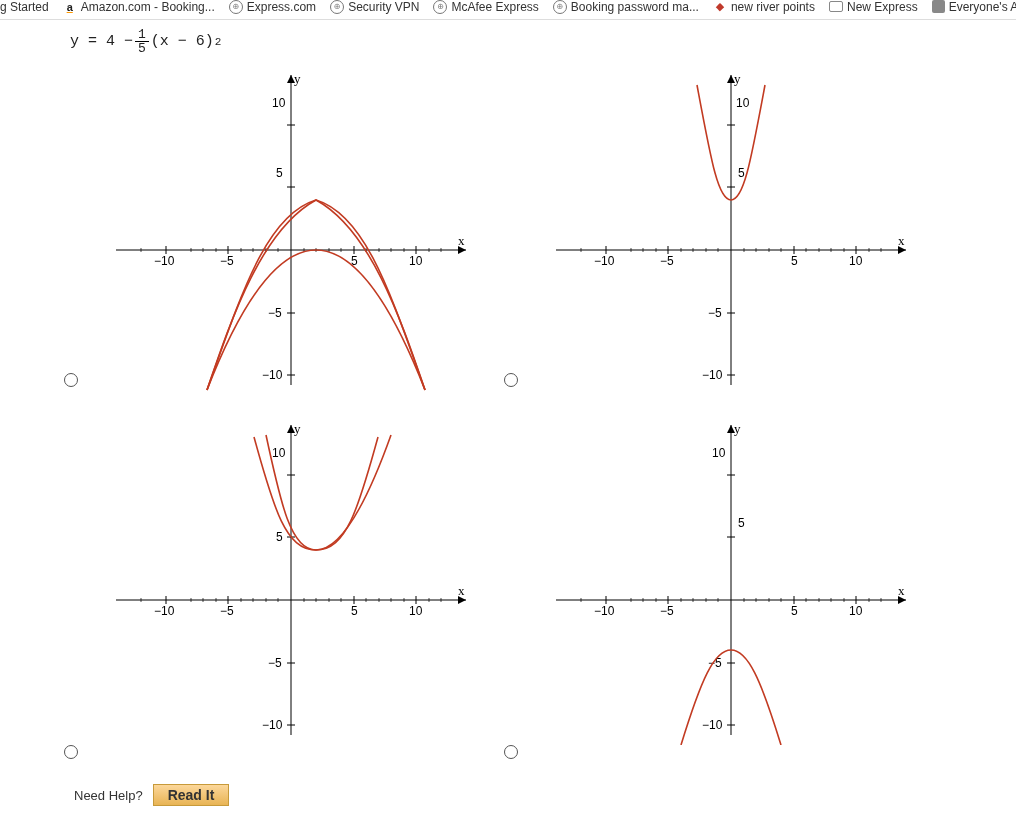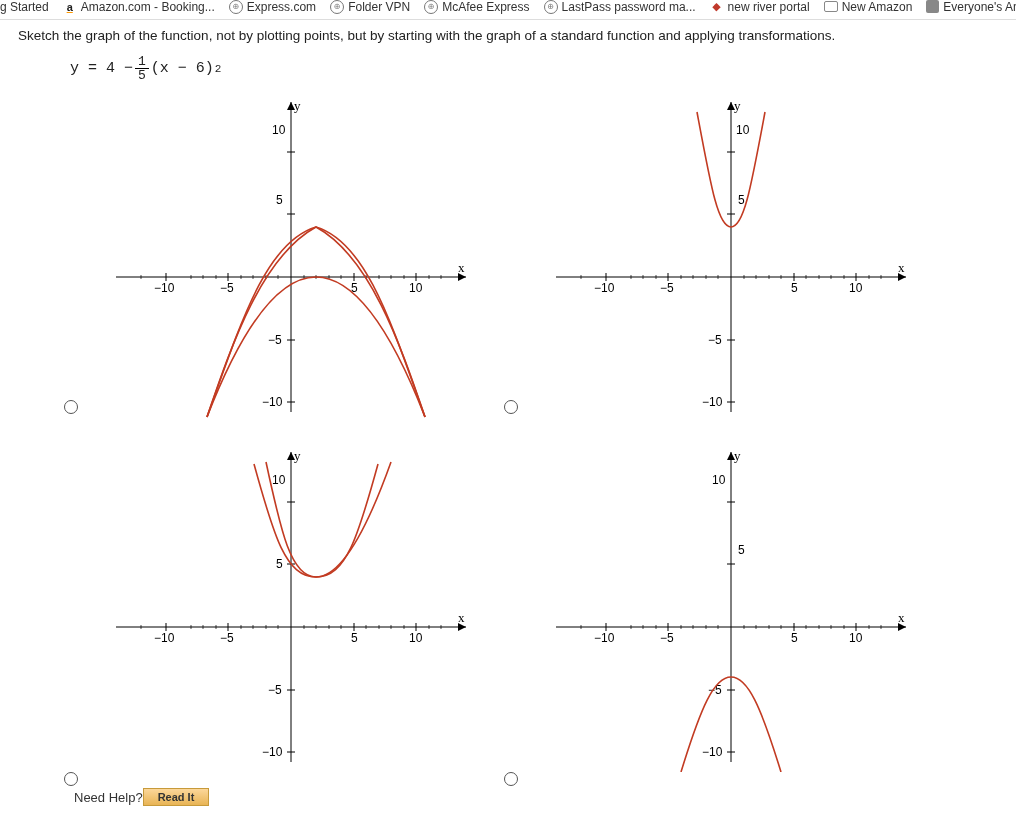--- a/index.html
+++ b/index.html
@@ -119,29 +119,29 @@
     .tick { stroke: #000; stroke-width: 1; }
     .curve { stroke: #c23b22; stroke-width: 1.6; fill: none; }
     .axis-label { font: 13px 'Times New Roman', serif; fill: #000; }
     .tick-label { font: 12px Arial, sans-serif; fill: #000; }
     .need-help {
       position: absolute;
       bottom: 8px;
       left: 74px;
       display: flex;
       align-items: center;
-      gap: 0;
+      gap: 10px;
       font-size: 13px;
     }
     .need-help-label { color: #333; font-weight: 500; }
     .read-it {
       border: 1px solid #c79a3a;
       background: linear-gradient(#fcd79a, #e8b455);
       padding: 2px 14px;
-      font-size: 11px;
+      font-size: 14px;
       font-weight: bold;
       color: #333;
       cursor: pointer;
     }
   </style>
 </head>
 <body>
 
 <div class="bookmarks">
   <div class="bm">
@@ -150,46 +150,45 @@
   <div class="bm">
     <span class="bm-icon amazon-icon">a</span>
     <span>Amazon.com - Booking...</span>
   </div>
   <div class="bm">
     <span class="bm-icon globe-icon">⊕</span>
     <span>Express.com</span>
   </div>
   <div class="bm">
     <span class="bm-icon globe-icon">⊕</span>
-    <span>Folder VPN</span>
+    <span>Security VPN</span>
   </div>
   <div class="bm">
     <span class="bm-icon globe-icon">⊕</span>
     <span>McAfee Express</span>
   </div>
   <div class="bm">
     <span class="bm-icon globe-icon">⊕</span>
-    <span>LastPass password ma...</span>
+    <span>Booking password ma...</span>
   </div>
   <div class="bm">
     <span class="bm-icon red-icon">◆</span>
-    <span>new river portal</span>
+    <span>new river points</span>
   </div>
   <div class="bm">
     <span class="bm-icon folder-icon"></span>
-    <span>New Amazon</span>
+    <span>New Express</span>
   </div>
   <div class="bm">
     <span class="bm-icon gray-box"></span>
     <span>Everyone's An Author ...</span>
   </div>
 </div>
 
 <div class="content">
-  <div class="question">Sketch the graph of the function, not by plotting points, but by starting with the graph of a standard function and applying transformations.</div>
   <div class="equation">
     <span>y = 4 − </span>
     <span class="frac">
       <span class="num">1</span>
       <span class="den">5</span>
     </span>
     <span>(x − 6)</span>
     <sup style="font-size:11px;margin-left:1px">2</sup>
   </div>
 

